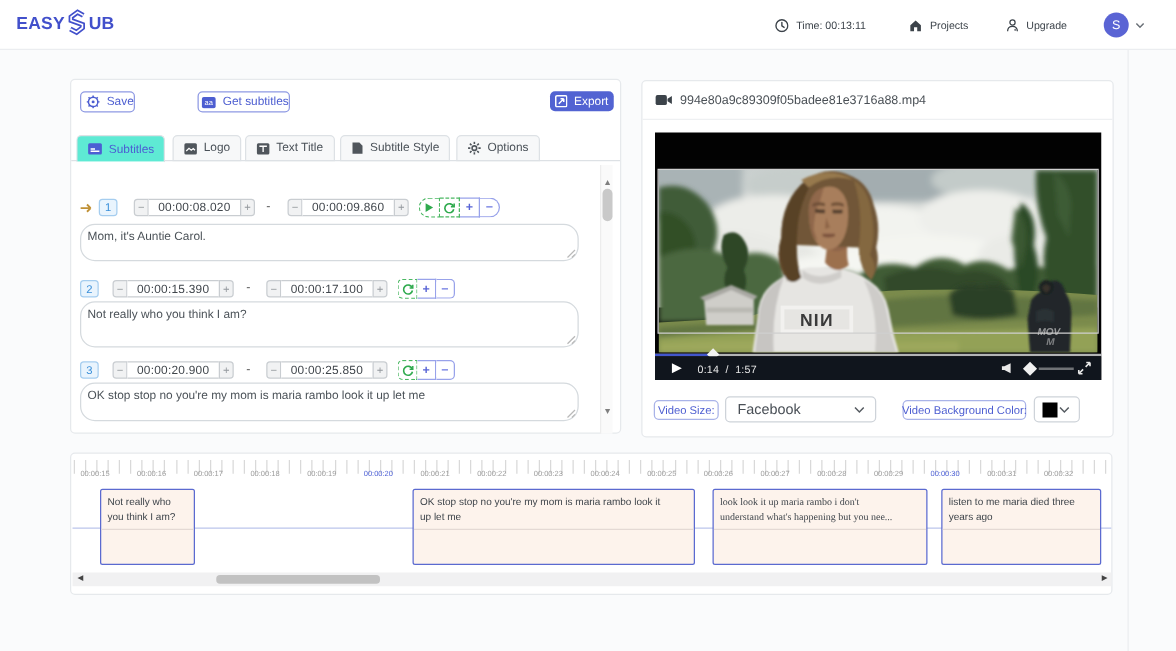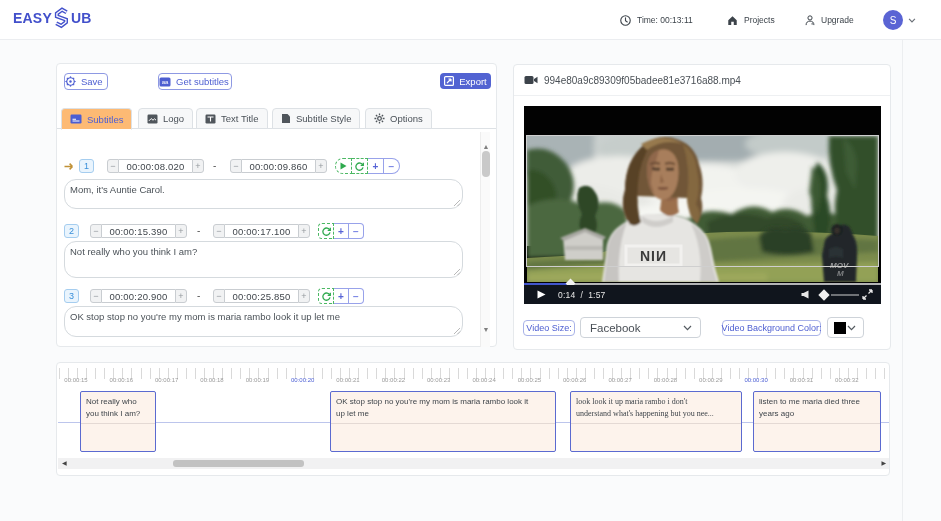--- a/index.html
+++ b/index.html
@@ -12,30 +12,30 @@
   #logo { position:absolute; left:13px; top:5px; display:flex; align-items:center; }
   #logo .t { font-size:14px; font-weight:bold; color:#4250cb; letter-spacing:0.2px; }
   .hitem { position:absolute; top:0; height:40px; display:flex; align-items:center; color:#3c434a; font-size:8.5px; white-space:nowrap; }
   .hicon { margin-right:6px; display:flex; }
 
   
   .card { position:absolute; background:#fff; border:1px solid #e6e9ec; border-radius:4px; }
 
   
   #lcard { left:56px; top:63px; width:441px; height:284px; }
-  .obtn { position:absolute; display:flex; align-items:center; justify-content:flex-start; border:1px solid #8e99e3; border-radius:4px; color:#4d5ed1; font-size:9.5px; background:#fff; white-space:nowrap; }
+  .obtn { position:absolute; display:flex; align-items:center; justify-content:flex-end; border:1px solid #8e99e3; border-radius:4px; color:#4d5ed1; font-size:9.5px; background:#fff; white-space:nowrap; }
   .obtn svg { margin-right:5px; }
   #exportbtn { position:absolute; display:flex; align-items:center; justify-content:center; background:#5263d2; border-radius:4px; color:#fff; font-size:9.5px; white-space:nowrap; }
   #exportbtn svg { margin-right:5px; }
 
   
   #tabsline { position:absolute; left:0px; top:64px; width:439px; height:1px; background:#dde1e5; }
   .tab { position:absolute; top:44px; height:21px; display:flex; align-items:center; background:#f7f8f9; border:1px solid #dde1e5; border-radius:4px 4px 0 0; color:#4a5158; font-size:9.5px; padding:0 8px; white-space:nowrap; z-index:2; }
   .tab svg { margin-right:5px; }
-  .tab.active { background:#fdba74; color:#4c5ed3; border-bottom:1px solid #fff; height:22px; }
+  .tab.active { background:#5eead4; color:#4c5ed3; border-bottom:1px solid #fff; height:22px; }
 
   
   .badge1 { position:absolute; width:15px; height:14px; background:#e9f4fd; border:1px solid #a5cdef; border-radius:3px; color:#3a8fd9; font-size:9px; display:flex; align-items:center; justify-content:center; }
   .stepbtn { position:absolute; width:12px; height:14px; background:#f1f2f3; border:1px solid #c9cdd1; color:#93989d; font-size:9px; display:flex; align-items:center; justify-content:center; }
   .stepbtn.l { border-radius:3px 0 0 3px; }
   .stepbtn.r { border-radius:0 3px 3px 0; }
   .timef { position:absolute; height:14px; background:#fff; border-top:1px solid #c9cdd1; border-bottom:1px solid #c9cdd1; color:#40464c; font-size:9.5px; display:flex; align-items:center; justify-content:center; letter-spacing:0.2px; }
   .dash { position:absolute; color:#555; font-size:10px; }
   .grp { position:absolute; height:16px; display:flex; }
   .gseg { height:16px; display:flex; align-items:center; justify-content:center; background:#fff; }

